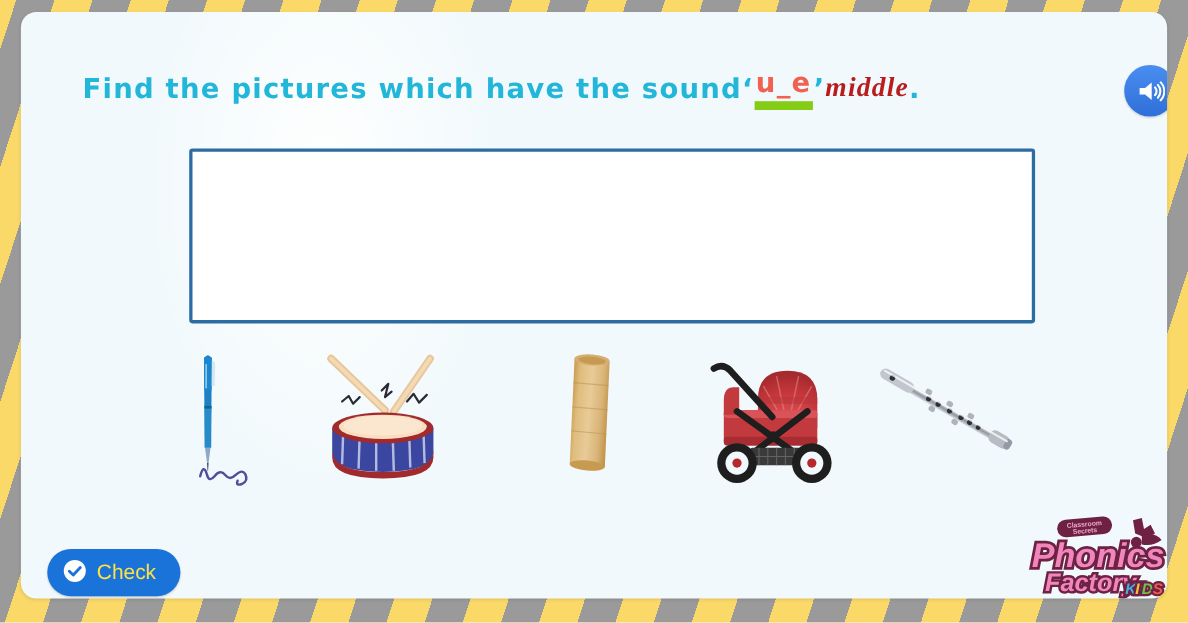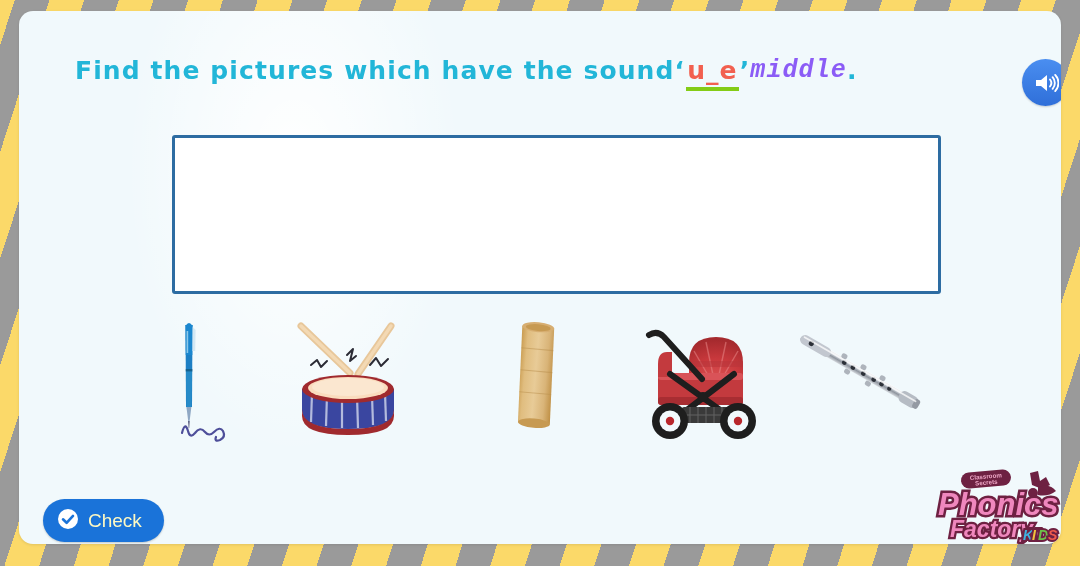--- a/index.html
+++ b/index.html
@@ -54,21 +54,21 @@
   }
 
   
   #heading {
     position: absolute;
     left: 56px;
     top: 45px;
     width: 930px;
     height: 48px;
     display: flex;
-    align-items: flex-start;
+    align-items: center;
     gap: 0;
     white-space: nowrap;
   }
   .q-text {
     font-family: "DejaVu Sans", sans-serif;
     font-size: 25px;
     font-weight: bold;
     color: #22b6d8;
     letter-spacing: 1.1px;
   }
@@ -78,30 +78,30 @@
     font-weight: bold;
     color: #22b6d8;
     letter-spacing: 1.1px;
   }
   .q-target {
     font-family: "DejaVu Sans", sans-serif;
     font-size: 25px;
     font-weight: bold;
     color: #f2604f;
     letter-spacing: 1.1px;
-    border-bottom: 4px solid #84cc16;
+    border-bottom: 8px solid #84cc16;
     padding: 0 1px 2px 1px;
     margin: 0 1px;
   }
   .q-em {
-    font-family: Liberation Mono, monospace;
+    font-family: Liberation Serif, serif;
     font-size: 25px;
     font-weight: bold;
     font-style: italic;
-    color: #8b5cf6;
+    color: #b91c1c;
     letter-spacing: 1.1px;
   }
 
   
   #audio-btn {
     position: absolute;
     left: 1003px;
     top: 48px;
     width: 47px;
     height: 47px;
@@ -159,21 +159,21 @@
     color: #ffffff;
     display: flex;
     align-items: center;
     gap: 9px;
     cursor: pointer;
     box-shadow: 0 1px 2px rgba(0,0,0,0.2);
   }
   #check-label {
     font-family: "Liberation Sans", sans-serif;
     font-size: 19px;
-    color: #fef9c3;
+    color: #fde047;
   }
 
   
   #logo {
     position: absolute;
     left: 915px;
     top: 458px;
     width: 130px;
     height: 80px;
   }

